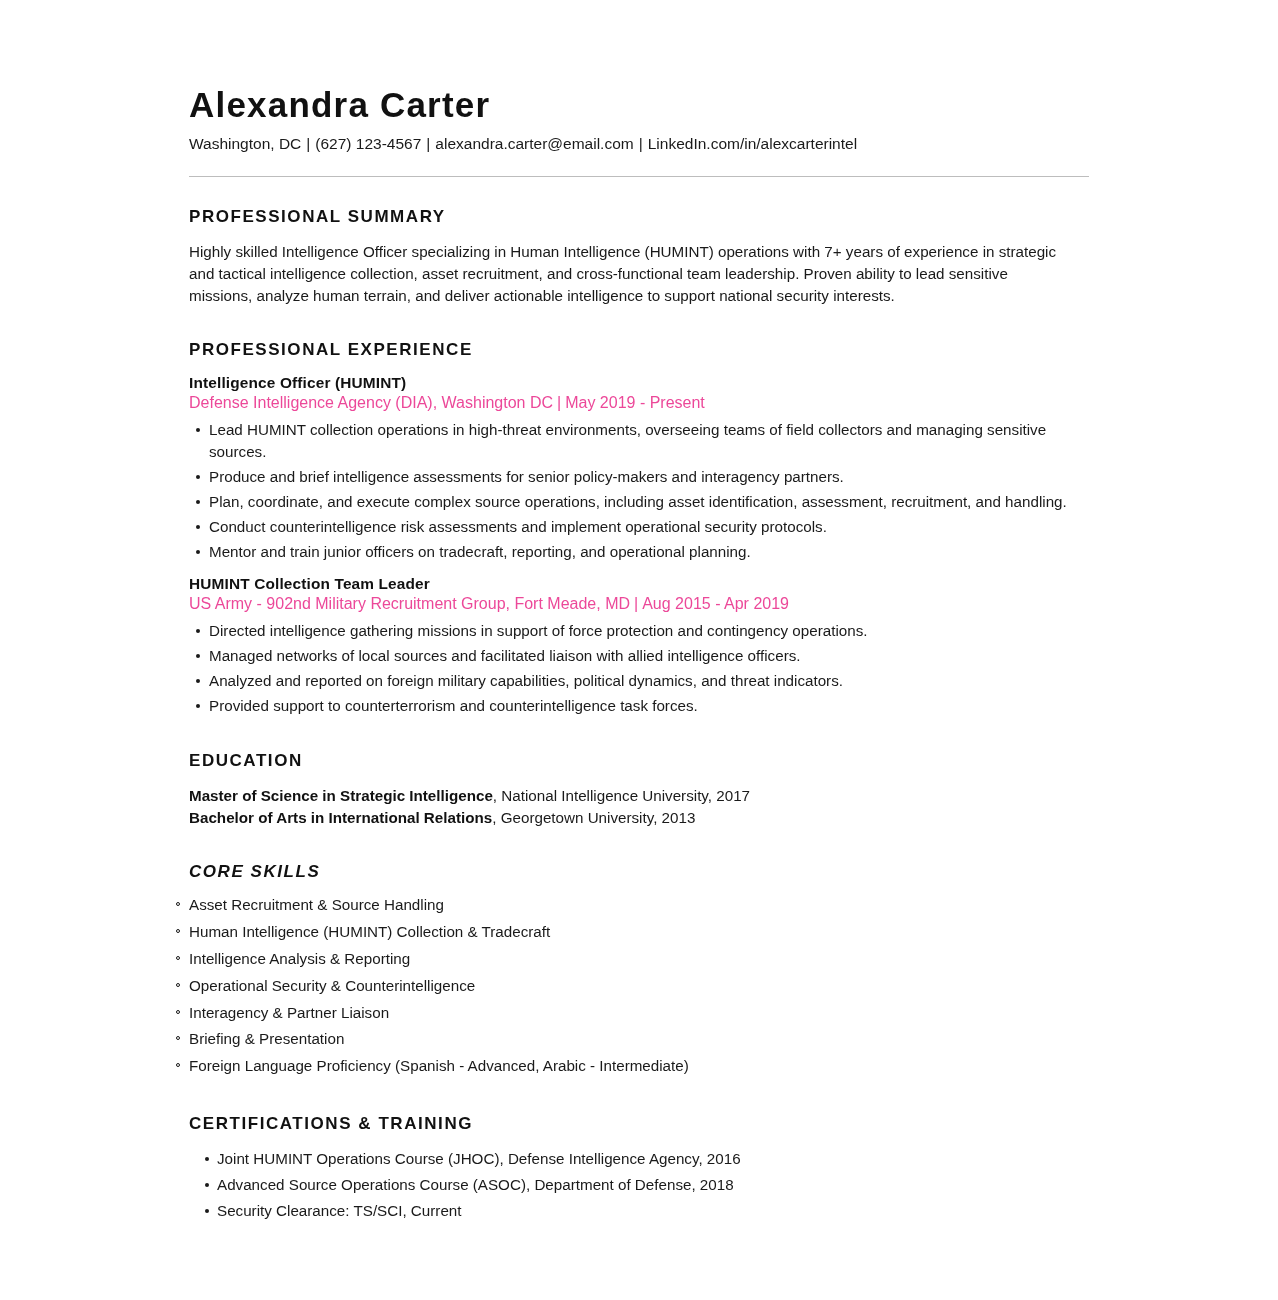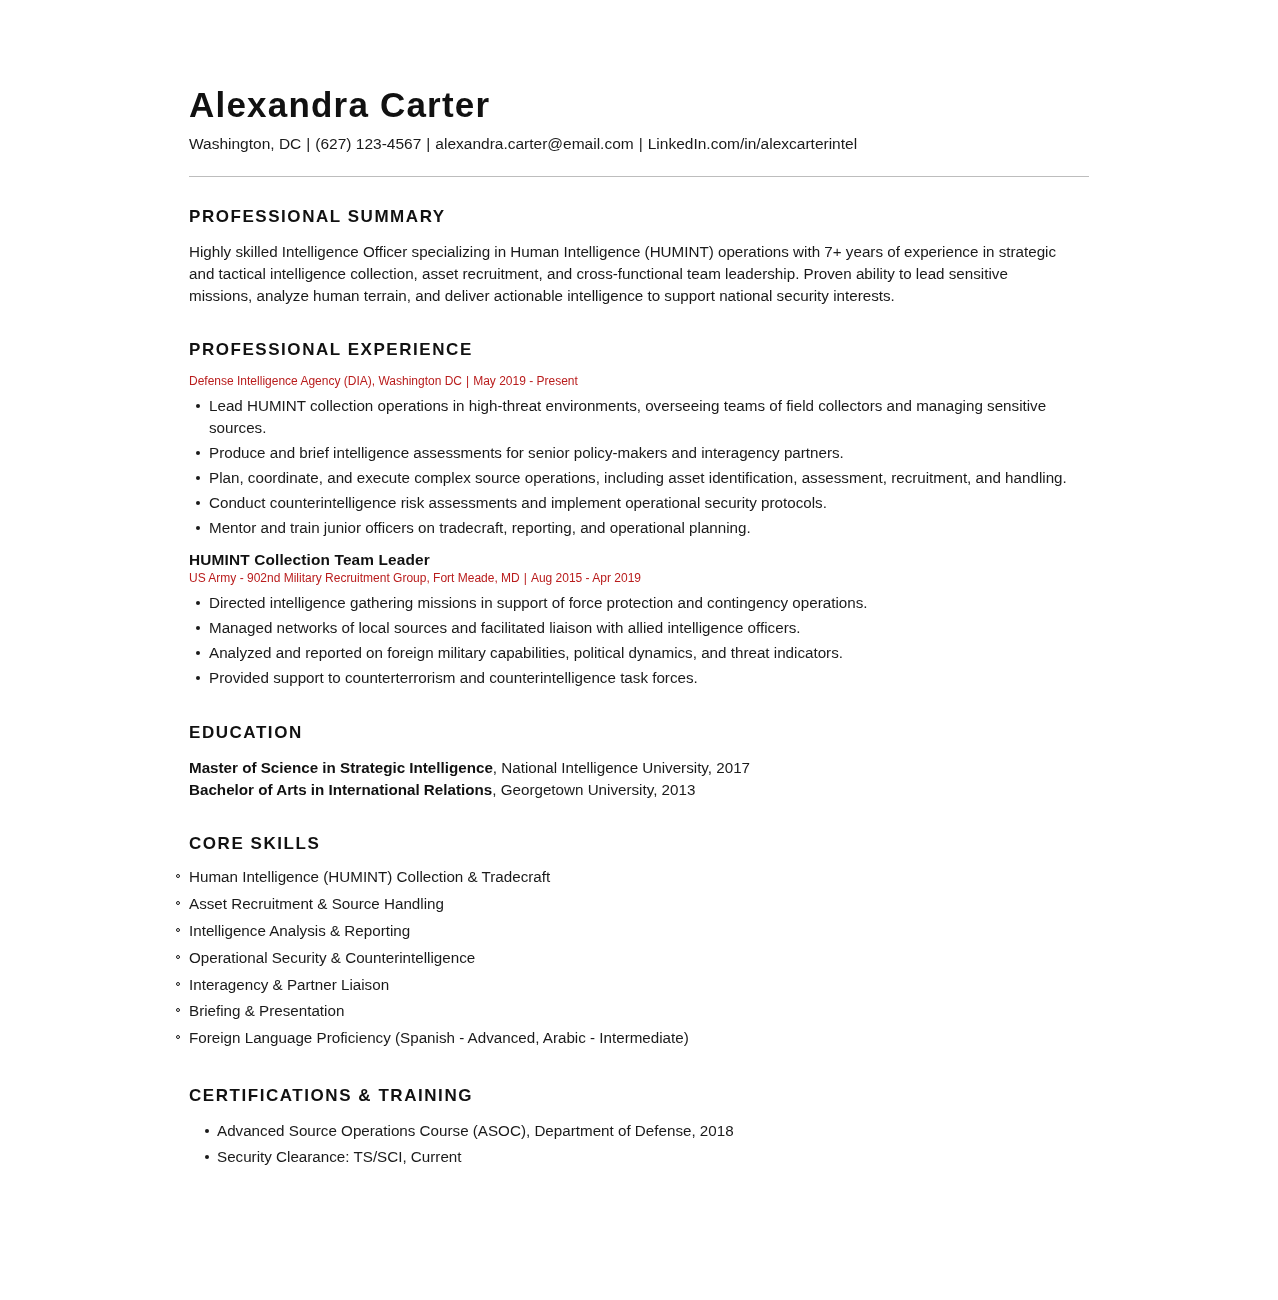--- a/index.html
+++ b/index.html
@@ -64,20 +64,21 @@
   .section-title {
     font-size: 17px;
     font-weight: bold;
     letter-spacing: 1.55px;
     color: #111111;
     margin: 0 0 14px 0;
     text-transform: uppercase;
   }
   .section-title.tight {
     margin-bottom: 12px;
+    font-style: italic;
   }
 
   .summary-text {
     font-size: 15.2px;
     line-height: 1.47;
     color: #1a1a1a;
     margin: 0;
     width: 875px;
   }
 
@@ -89,22 +90,22 @@
     margin-top: 12px;
   }
   .job-title {
     font-size: 15.4px;
     font-weight: bold;
     color: #111111;
     margin: 0 0 2px 0;
     letter-spacing: 0.15px;
   }
   .job-meta {
-    font-size: 12px;
-    color: #b91c1c;
+    font-size: 16px;
+    color: #ec4899;
     margin: 0 0 7px 0;
   }
   .job-meta .meta-sep {
     padding: 0 4px;
   }
 
   ul.bullets {
     list-style: none;
     margin: 0;
     padding: 0;
@@ -216,20 +217,21 @@
 
     <div class="section sec-summary">
       <h2 class="section-title">PROFESSIONAL SUMMARY</h2>
       <p class="summary-text">Highly skilled Intelligence Officer specializing in Human Intelligence (HUMINT) operations with 7+ years of experience in strategic and tactical intelligence collection, asset recruitment, and cross-functional team leadership. Proven ability to lead sensitive missions, analyze human terrain, and deliver actionable intelligence to support national security interests.</p>
     </div>
 
     <div class="section sec-experience">
       <h2 class="section-title">PROFESSIONAL EXPERIENCE</h2>
 
       <div class="job">
+        <p class="job-title">Intelligence Officer (HUMINT)</p>
         <p class="job-meta"><span>Defense Intelligence Agency (DIA), Washington DC</span><span class="meta-sep">|</span><span>May 2019 - Present</span></p>
         <ul class="bullets">
           <li>Lead HUMINT collection operations in high-threat environments, overseeing teams of field collectors and managing sensitive sources.</li>
           <li>Produce and brief intelligence assessments for senior policy-makers and interagency partners.</li>
           <li>Plan, coordinate, and execute complex source operations, including asset identification, assessment, recruitment, and handling.</li>
           <li>Conduct counterintelligence risk assessments and implement operational security protocols.</li>
           <li>Mentor and train junior officers on tradecraft, reporting, and operational planning.</li>
         </ul>
       </div>
 
@@ -248,33 +250,34 @@
     <div class="section sec-education">
       <h2 class="section-title">EDUCATION</h2>
       <p class="edu-line"><span class="edu-degree">Master of Science in Strategic Intelligence</span><span>, National Intelligence University, 2017</span></p>
       <p class="edu-line"><span class="edu-degree">Bachelor of Arts in International Relations</span><span>, Georgetown University, 2013</span></p>
     </div>
 
     <div class="section sec-skills">
       <h2 class="section-title tight">CORE SKILLS</h2>
       <div class="skills-block">
         <ul class="skills">
+          <li>Asset Recruitment &amp; Source Handling</li>
           <li>Human Intelligence (HUMINT) Collection &amp; Tradecraft</li>
-          <li>Asset Recruitment &amp; Source Handling</li>
           <li>Intelligence Analysis &amp; Reporting</li>
           <li>Operational Security &amp; Counterintelligence</li>
           <li>Interagency &amp; Partner Liaison</li>
           <li>Briefing &amp; Presentation</li>
           <li>Foreign Language Proficiency (Spanish - Advanced, Arabic - Intermediate)</li>
         </ul>
       </div>
     </div>
 
     <div class="section sec-certs">
       <h2 class="section-title">CERTIFICATIONS &amp; TRAINING</h2>
       <ul class="certs">
+        <li>Joint HUMINT Operations Course (JHOC), Defense Intelligence Agency, 2016</li>
         <li>Advanced Source Operations Course (ASOC), Department of Defense, 2018</li>
         <li>Security Clearance: TS/SCI, Current</li>
       </ul>
     </div>
 
   </div>
 </div>
 
 </body></html>

